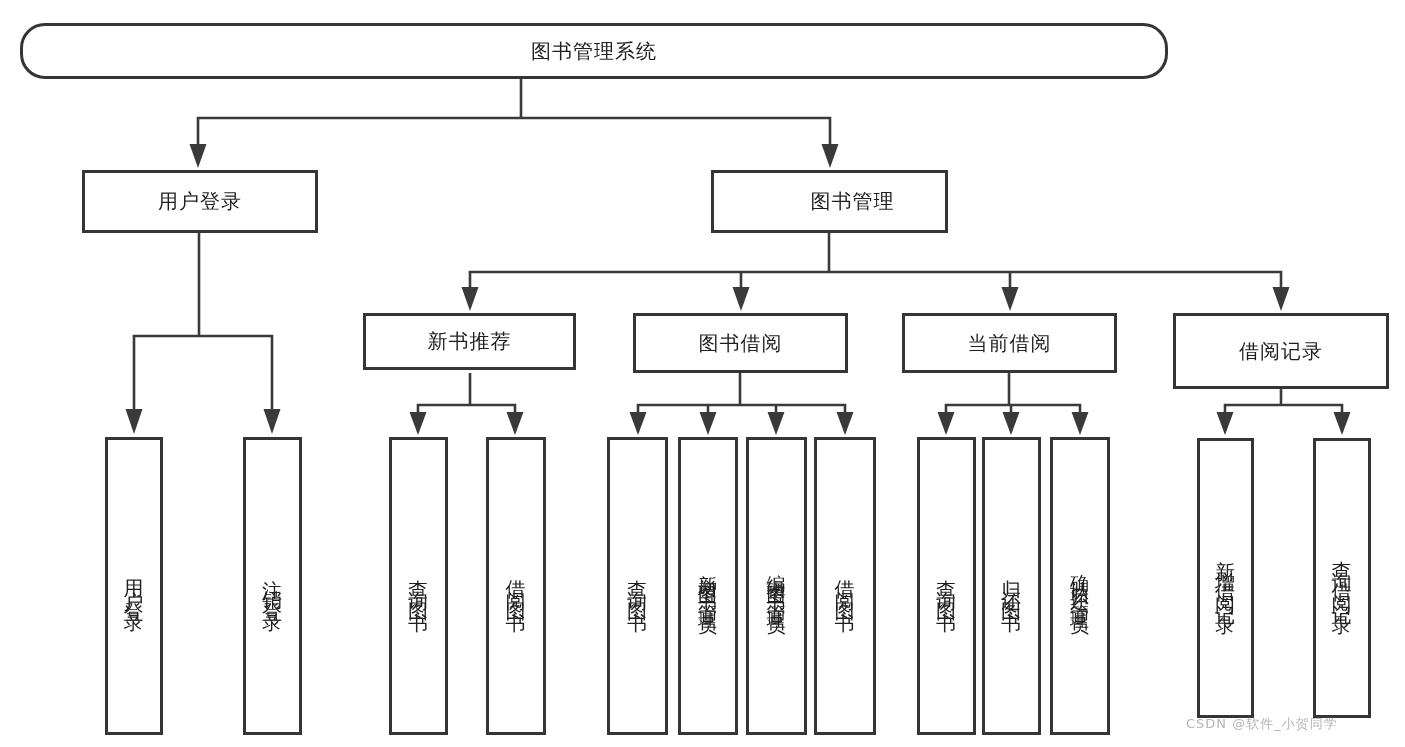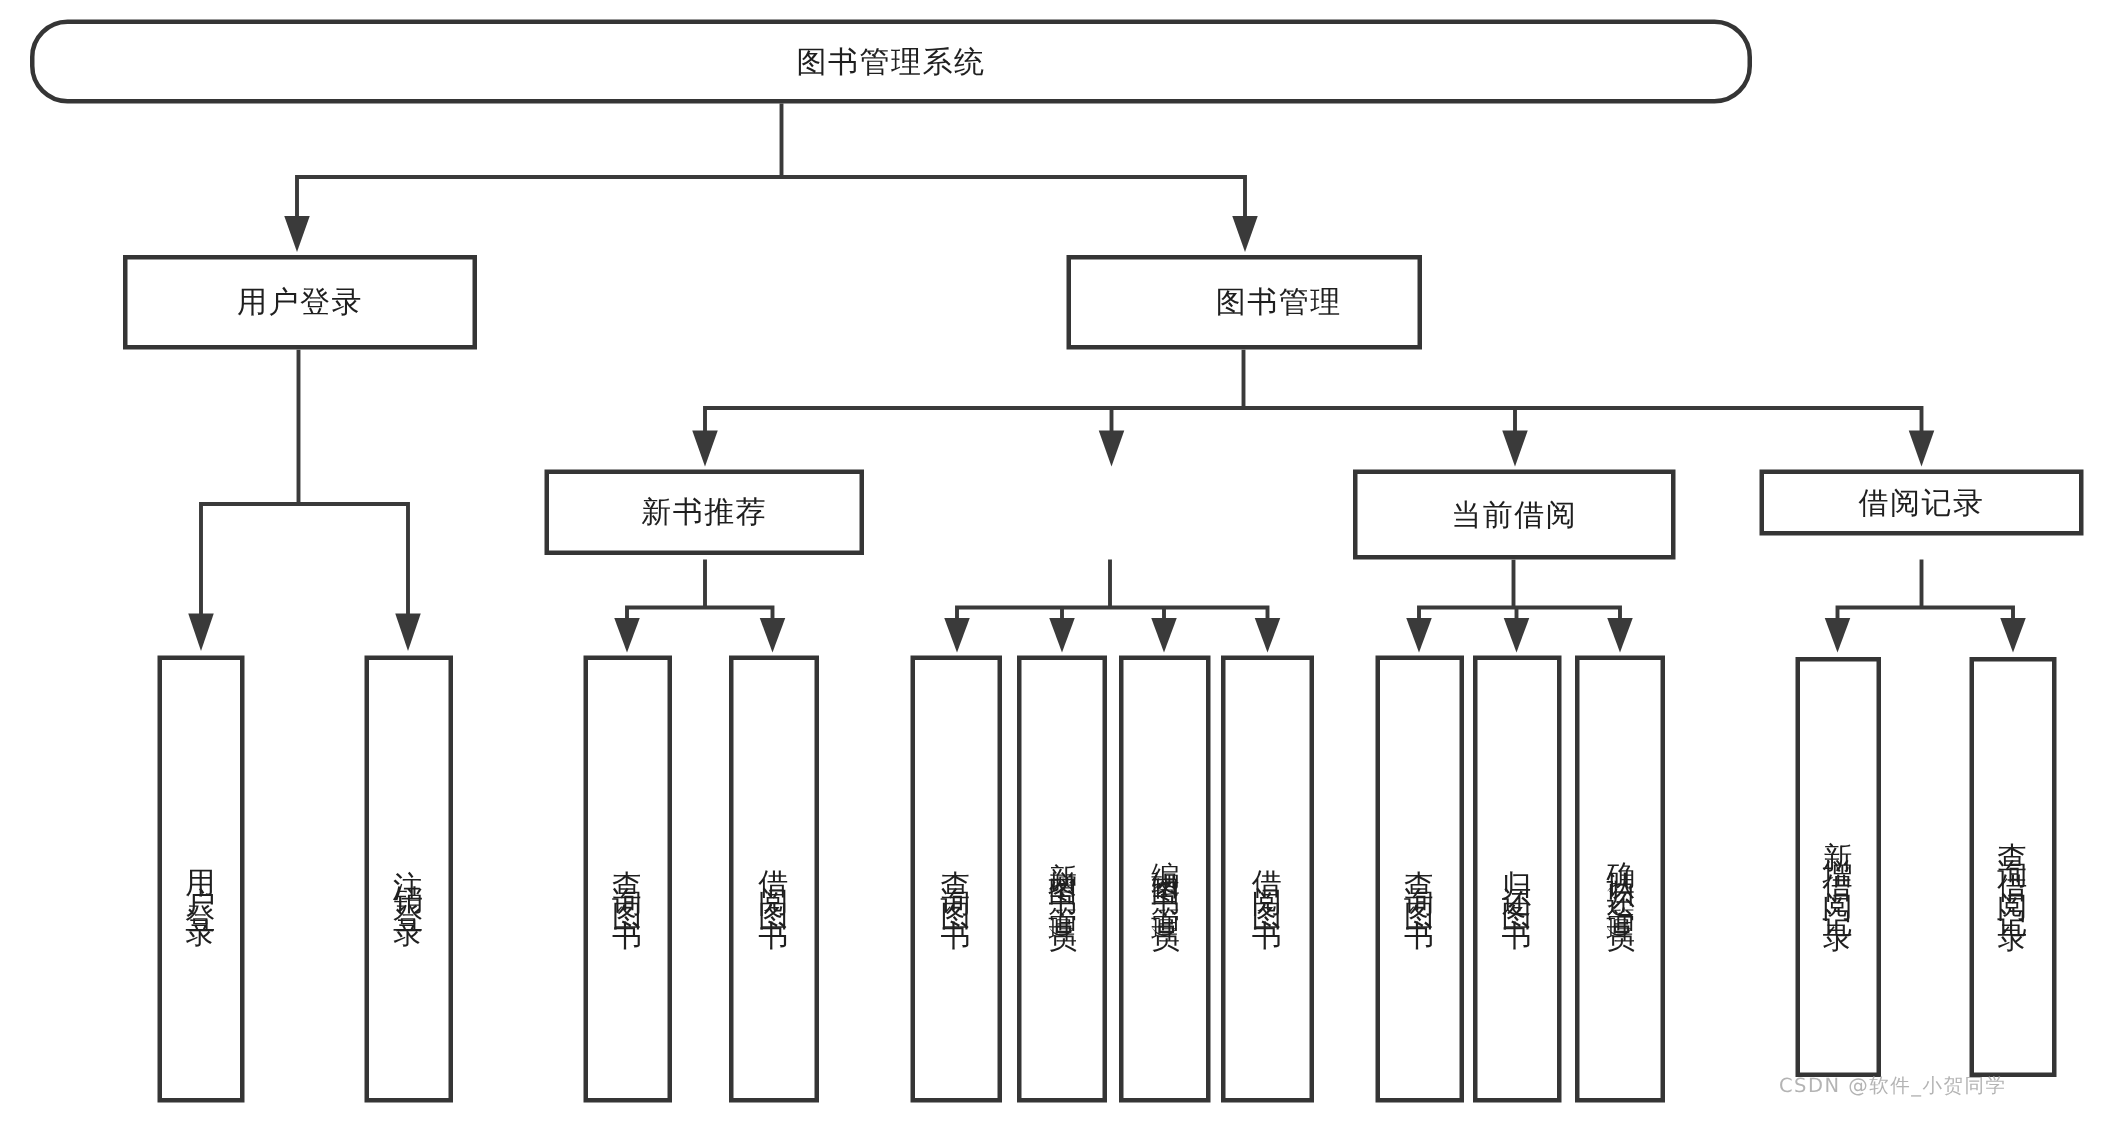--- a/index.html
+++ b/index.html
@@ -104,38 +104,41 @@
 
       <polygon points="937.5,412 954.5,412 946,435"></polygon>
       <polygon points="1002.5,412 1019.5,412 1011,435"></polygon>
       <polygon points="1071.5,412 1088.5,412 1080,435"></polygon>
 
       <polygon points="1216.5,412 1233.5,412 1225,435"></polygon>
       <polygon points="1333.5,412 1350.5,412 1342,435"></polygon>
     </g>
   </svg>
 
-  <div class="node h" style="left:20px;top:13px;width:1148px;height:56px;border-radius:25px;">
+  <div class="node h" style="left:20px;top:23px;width:1148px;height:56px;border-radius:25px;">
     <span>图书管理系统</span>
   </div>
 
   <div class="node h" style="left:82px;top:170px;width:236px;height:63px;">
     <span>用户登录</span>
   </div>
   <div class="node h" style="left:711px;top:170px;width:237px;height:63px;padding-left:46px;">
     <span>图书管理</span>
   </div>
 
   <div class="node h" style="left:363px;top:313px;width:213px;height:57px;">
     <span>新书推荐</span>
   </div>
+  <div class="node h" style="left:633px;top:313px;width:215px;height:60px;">
+    <span>图书借阅</span>
+  </div>
   <div class="node h" style="left:902px;top:313px;width:215px;height:60px;">
     <span>当前借阅</span>
   </div>
-  <div class="node h" style="left:1173px;top:313px;width:216px;height:44px;">
+  <div class="node h" style="left:1173px;top:313px;width:216px;height:76px;">
     <span>借阅记录</span>
   </div>
 
   <div class="node leaf" style="left:105px;top:437px;width:58px;height:298px;">
     <span>用户登录</span>
   </div>
   <div class="node leaf" style="left:243px;top:437px;width:59px;height:298px;">
     <span>注销登录</span>
   </div>
 

